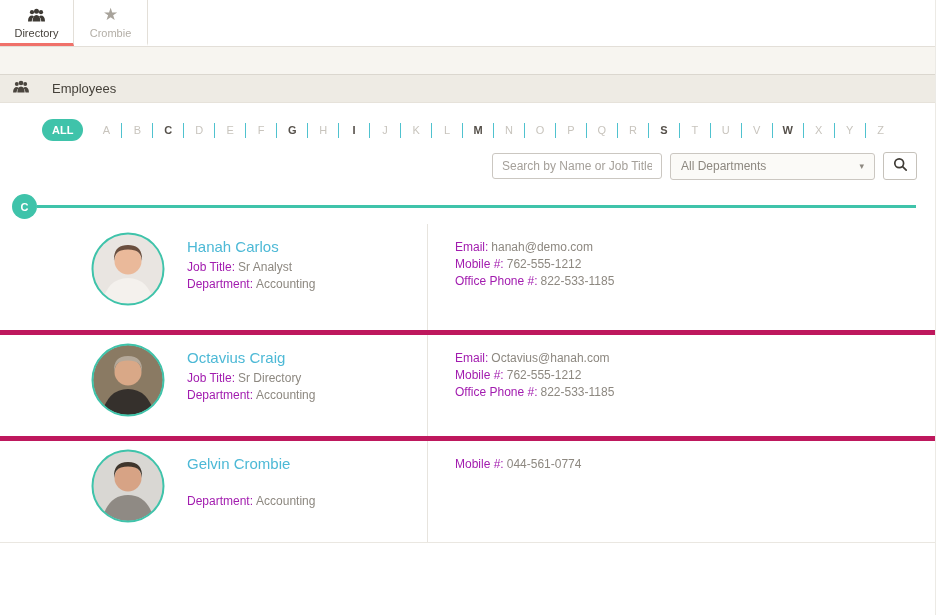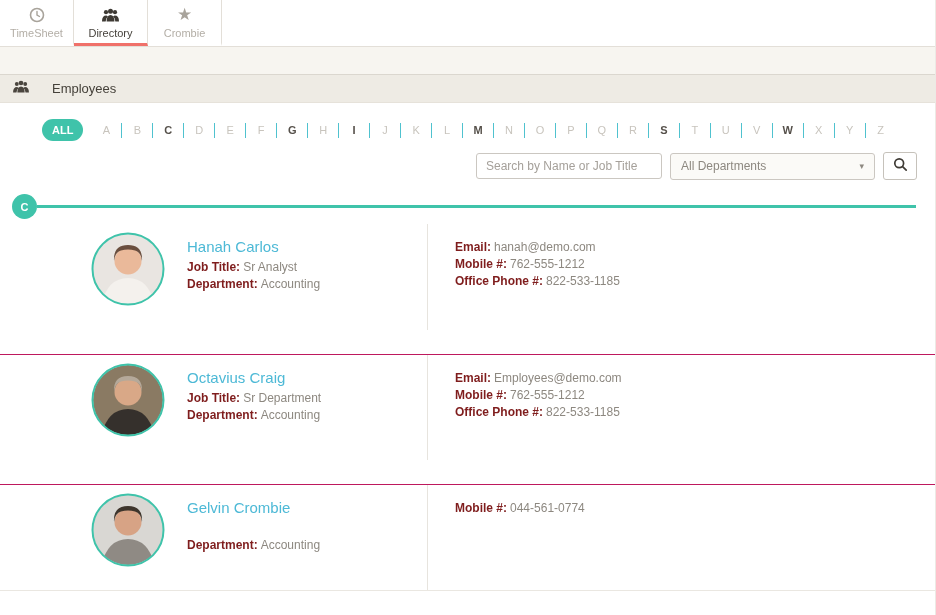--- a/index.html
+++ b/index.html
@@ -29,64 +29,55 @@
   .alpha-row { display:flex; align-items:center; padding:16px 45px 8px 42px; }
   .all-btn { background:#3fc3aa; color:#fff; font-weight:bold; font-size:11px; padding:5px 10px;
              border-radius:11px; margin-right:14px; cursor:pointer; border:none; font-family:inherit; }
   .letters { display:flex; align-items:center; justify-content:space-between; flex:1; }
   .alpha-letter { font-size:11px; color:#c8c4bd; min-width:18px; text-align:center; cursor:pointer; }
   .alpha-letter.on { color:#55504a; font-weight:bold; }
   .alpha-sep { width:1px; height:15px; background:#4fc2cf; }
 
   
   .search-row { display:flex; justify-content:flex-end; align-items:center; gap:8px; padding:3px 18px 0 0; }
-  .search-input { width:186px; height:26px; border:1px solid #cbc7c1; border-radius:3px; padding:0 9px;
+  .search-input { width:170px; height:26px; border:1px solid #cbc7c1; border-radius:3px; padding:0 9px;
                   font-size:12px; color:#6b665f; font-family:inherit; outline:none; }
   .search-input::placeholder { color:#a5a09a; }
   .dept-select { width:205px; height:27px; border:1px solid #cbc7c1; border-radius:3px; background:#fbfaf7;
                  display:flex; align-items:center; justify-content:space-between; padding:0 10px;
                  font-size:12px; color:#8d8880; cursor:pointer;text-align:center; }
   .caret { font-size:9px; color:#999: }
   .search-btn { width:34px; height:28px; border:1px solid #c6c2bb; border-radius:3px; background:#fff;
                 display:flex; align-items:center; justify-content:center; cursor:pointer; }
 
   
   .group-row { display:flex; align-items:center; margin:14px 0 0 12px; }
   .group-badge { width:25px; height:25px; border-radius:50%; background:#3fc3aa; color:#fff; font-size:11px;
                  font-weight:bold; display:flex; align-items:center; justify-content:center; flex-shrink:0; }
   .group-line { flex:1; height:3px; background:#3fc3aa; margin-right:19px; }
 
   
   .list { margin-top:5px; border-bottom:1px solid #eae7e1; }
   .emp-row { display:flex; min-height:106px; }
-  .emp-row + .emp-row { border-top:1px solid #be185d;margin-top:24px; }
+  .emp-row + .emp-row { border-top:5px solid #be185d; }
   .emp-left { width:428px; border-right:1px solid #e7e4de; display:flex; padding:8px 0 8px 91px; }
   .avatar { width:74px; height:74px; flex-shrink:0; }
   .emp-info { margin-left:22px; padding-top:6px; }
   .emp-name { font-size:15px; color:#4db9d6; margin-bottom:4px; cursor:pointer; }
   .emp-line { font-size:12px; line-height:17px; min-height:17px; }
-  .lbl { font-weight:bold; color:#7f1d1d; margin-right:3px; }
+  .lbl { font-weight:normal; color:#a21caf; margin-right:3px; }
   .val { color:#8d8880;text-align:right; }
   .emp-right { flex:1; padding:15px 0 0 27px; }
 </style>
 </head>
 <body>
 
 <div class="app">
 
   <div class="tabbar">
-    <div class="tab">
-      <span class="tab-icon">
-        <svg width="16" height="16" viewBox="0 0 16 16">
-            <circle cx="8" cy="8" r="6.5" fill="none" stroke="#a8a39b" stroke-width="1.6"></circle>
-            <path d="M8 4.5 V8 L10.5 9.5" fill="none" stroke="#a8a39b" stroke-width="1.4" stroke-linecap="round"></path>
-          </svg>
-      </span>
-      <span class="tab-label">TimeSheet</span>
-    </div>
     <div class="tab active">
       <span class="tab-icon">
         <svg width="19" height="15" viewBox="0 0 19 15" fill="#3e3a34">
             <circle cx="5" cy="4.2" r="2.1"></circle>
             <circle cx="14" cy="4.2" r="2.1"></circle>
             <circle cx="9.5" cy="3.2" r="2.5"></circle>
             <path d="M1 13.5 Q1 7.5 5.4 7.6 L7 8.6 Q4.8 10 4.7 13.5 Z"></path>
             <path d="M18 13.5 Q18 7.5 13.6 7.6 L12 8.6 Q14.2 10 14.3 13.5 Z"></path>
             <path d="M5.6 13.5 Q5.6 7 9.5 7 Q13.4 7 13.4 13.5 Z"></path>
           </svg>
@@ -247,30 +238,30 @@
             <rect width="74" height="74" fill="#8a7a63"></rect>
             <path d="M10 74 Q16 46 37 46 Q58 46 64 74 Z" fill="#35302c"></path>
             <circle cx="37" cy="29" r="13.5" fill="#d9a887"></circle>
             <path d="M23 29 Q22 13 37 13 Q52 13 51 29 Q50 20 44 18.5 Q37 16.5 30 18.5 Q24 20 23 29 Z" fill="#b5a99a"></path>
           </g>
           <circle cx="37" cy="37" r="35.5" fill="none" stroke="#3fc3aa" stroke-width="2"></circle>
         </svg>
         <div class="emp-info">
           <div class="emp-name">Octavius Craig</div>
           <div class="emp-line">
-            <span class="lbl">Job Title:</span><span class="val">Sr Department</span>
+            <span class="lbl">Job Title:</span><span class="val">Sr Directory</span>
           </div>
           <div class="emp-line">
             <span class="lbl">Department:</span><span class="val">Accounting</span>
           </div>
         </div>
       </div>
       <div class="emp-right">
         <div class="emp-line">
-          <span class="lbl">Email:</span><span class="val">Employees@demo.com</span>
+          <span class="lbl">Email:</span><span class="val">Octavius@hanah.com</span>
         </div>
         <div class="emp-line">
           <span class="lbl">Mobile #:</span><span class="val">762-555-1212</span>
         </div>
         <div class="emp-line">
           <span class="lbl">Office Phone #:</span><span class="val">822-533-1185</span>
         </div>
       </div>
     </div>
 

